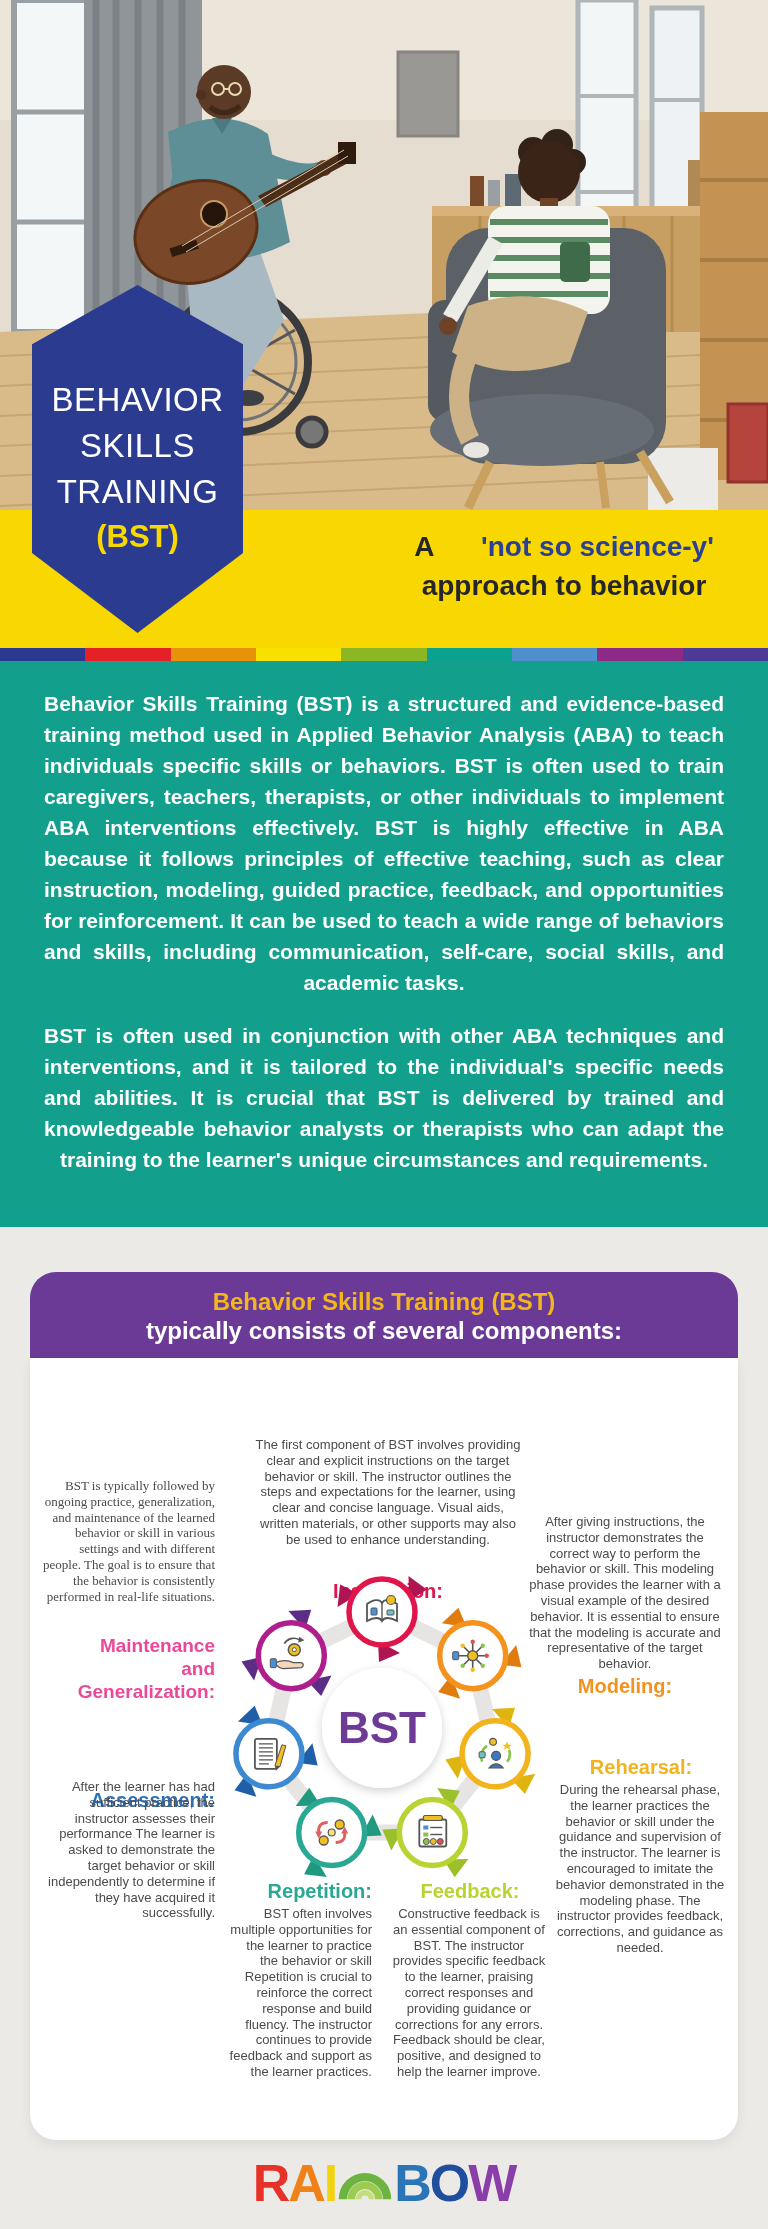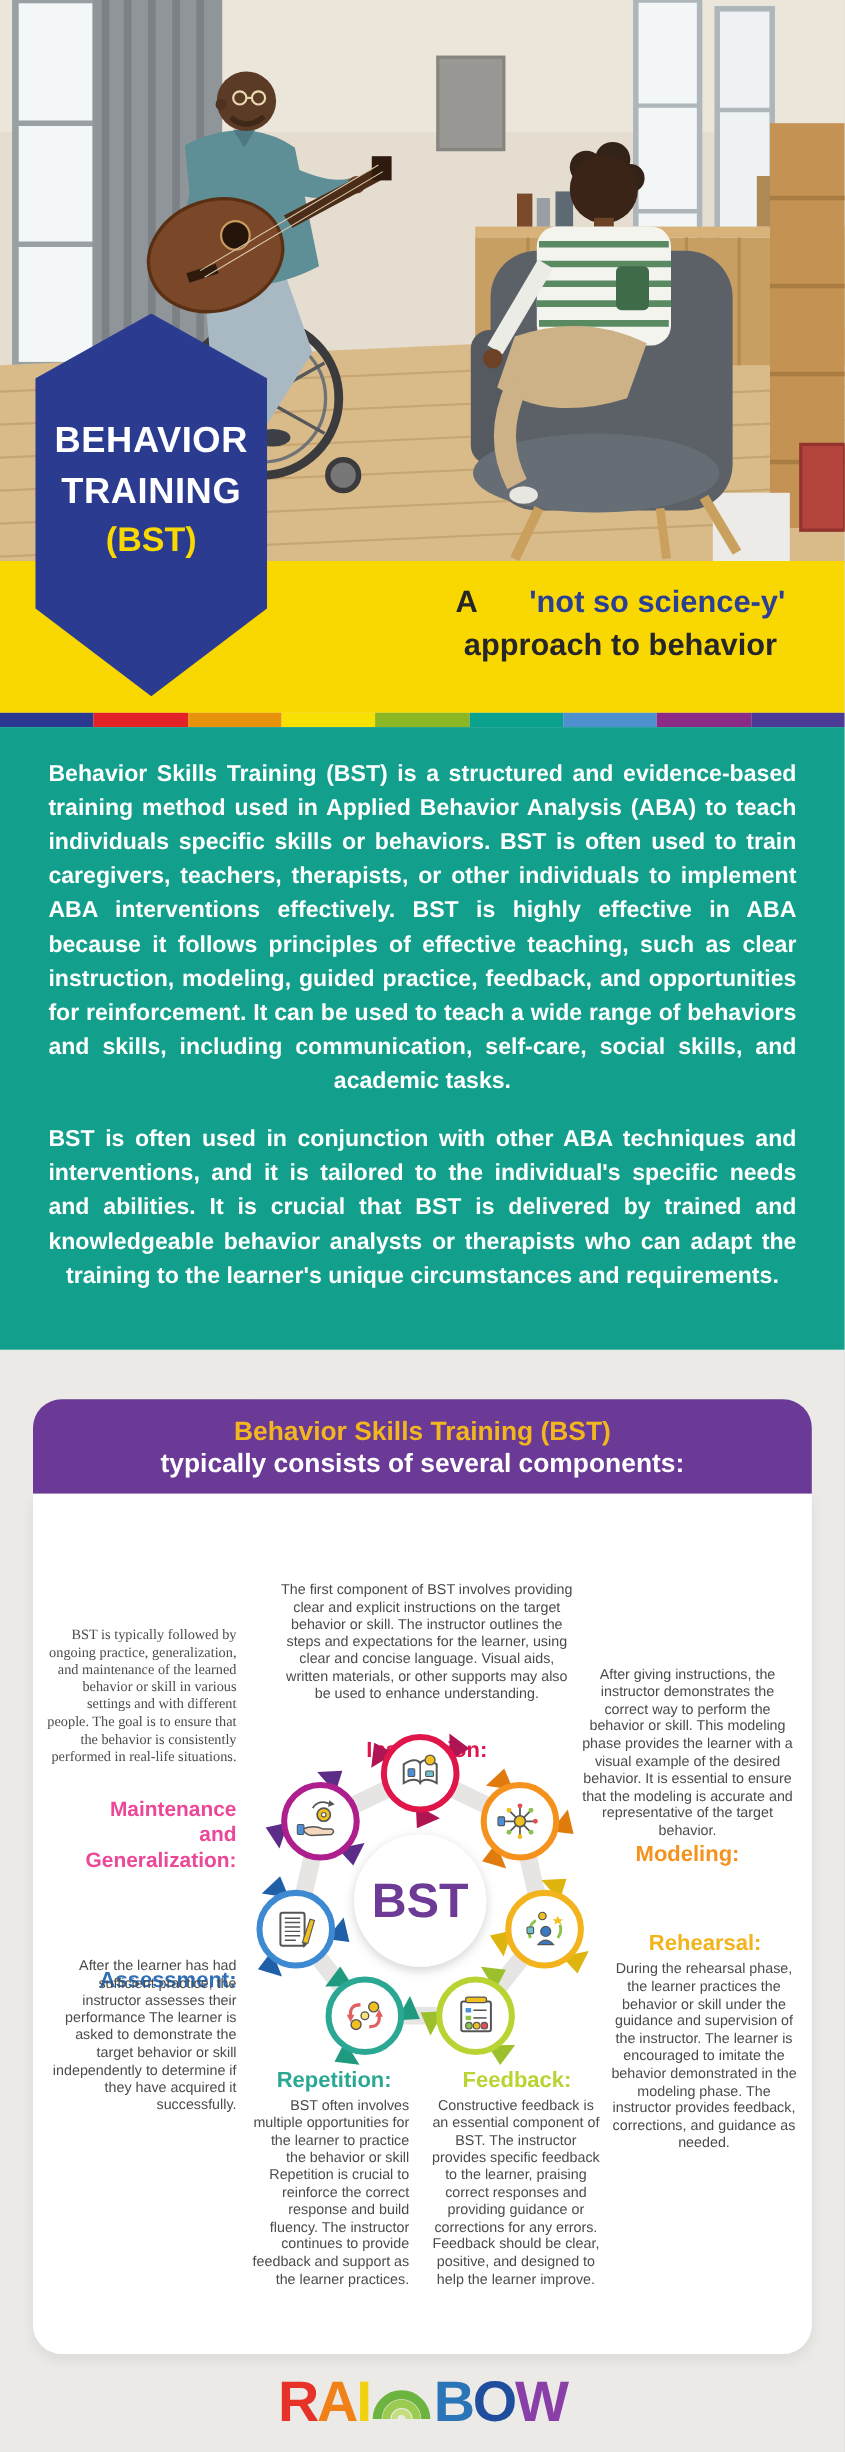--- a/index.html
+++ b/index.html
@@ -7,21 +7,21 @@
         font-family:"Liberation Sans",sans-serif;overflow:hidden;}
   .abs{position:absolute;}
 
   
   .photo{left:0;top:0;width:768px;height:512px;}
 
   
   .badge{left:32px;top:285px;width:211px;height:348px;background:#2b3b8f;
          clip-path:polygon(50% 0%,100% 17%,100% 77%,50% 100%,0% 77%,0% 17%);
          text-align:center;box-sizing:border-box;padding-top:92px;}
-  .badge-line{color:#ffffff;font-weight:bold;font-size:33px;line-height:46px;letter-spacing:.5px;}
+  .badge-line{color:#ffffff;font-weight:normal;font-size:33px;line-height:46px;letter-spacing:.5px;}
   .badge-acronym{color:#f8d800;font-weight:bold;font-size:31px;line-height:44px;}
 
   
   .yellow{left:0;top:510px;width:768px;height:138px;background:#f8d800;}
   .tagline{left:376px;top:527px;width:376px;text-align:center;font-weight:bold;
            font-size:28px;line-height:39px;color:#26262a;}
   .tagline .quoted{color:#2b3f94;margin-left:40px;}
 
   
   .stripe{left:0;top:648px;width:768px;height:13px;display:flex;}
@@ -161,20 +161,21 @@
   </div>
 
   <div class="abs yellow"></div>
   <div class="abs tagline">
     <div><span>A </span><span class="quoted">'not so science-y'</span></div>
     <div>approach to behavior</div>
   </div>
 
   <div class="abs badge">
     <div class="badge-line">BEHAVIOR</div>
+    <div class="badge-line">SKILLS</div>
     <div class="badge-line">TRAINING</div>
     <div class="badge-acronym">(BST)</div>
   </div>
 
   <div class="abs stripe">
     <div class="sc0"></div>
     <div class="sc1"></div>
     <div class="sc2"></div>
     <div class="sc3"></div>
     <div class="sc4"></div>
@@ -204,21 +205,21 @@
 
     <div class="abs clabel c-assessment t-right" style="left:35px;top:396px;width:150px;margin-top:35px;">Assessment:</div>
     <div class="abs body-txt t-right" style="left:18px;top:421px;width:167px;">After the learner has had sufficient practice, the instructor assesses their performance The learner is asked to demonstrate the target behavior or skill independently to determine if they have acquired it successfully.</div>
 
     <div class="abs body-txt t-left" style="left:497px;top:156px;width:196px;">After giving instructions, the instructor demonstrates the correct way to perform the behavior or skill. This modeling phase provides the learner with a visual example of the desired behavior. It is essential to ensure that the modeling is accurate and representative of the target behavior.</div>
     <div class="abs clabel c-modeling t-left" style="left:497px;top:317px;width:196px;">Modeling:</div>
 
     <div class="abs clabel c-rehearsal t-left" style="left:521px;top:398px;width:180px;">Rehearsal:</div>
     <div class="abs body-txt t-left" style="left:521px;top:424px;width:178px;">During the rehearsal phase, the learner practices the behavior or skill under the guidance and supervision of the instructor. The learner is encouraged to imitate the behavior demonstrated in the modeling phase. The instructor provides feedback, corrections, and guidance as needed.</div>
 
-    <div class="abs clabel c-repetition t-right" style="left:179px;top:522px;width:147px;">Repetition:</div>
+    <div class="abs clabel c-repetition t-right" style="left:195px;top:522px;width:147px;">Repetition:</div>
     <div class="abs body-txt t-right" style="left:195px;top:548px;width:147px;">BST often involves multiple opportunities for the learner to practice the behavior or skill Repetition is crucial to reinforce the correct response and build fluency. The instructor continues to provide feedback and support as the learner practices.</div>
 
     <div class="abs clabel c-feedback t-left" style="left:360px;top:522px;width:160px;">Feedback:</div>
     <div class="abs body-txt t-left" style="left:360px;top:548px;width:158px;">Constructive feedback is an essential component of BST. The instructor provides specific feedback to the learner, praising correct responses and providing guidance or corrections for any errors. Feedback should be clear, positive, and designed to help the learner improve.</div>
 
     <div class="abs" style="left:180px;top:200px;width:344px;height:340px;">
       <svg width="344" height="340" viewBox="0 0 344 340">
         <defs>
           <g id="spin-arrows">
             <polygon points="-18,-41 3,-50 4,-29"></polygon>

